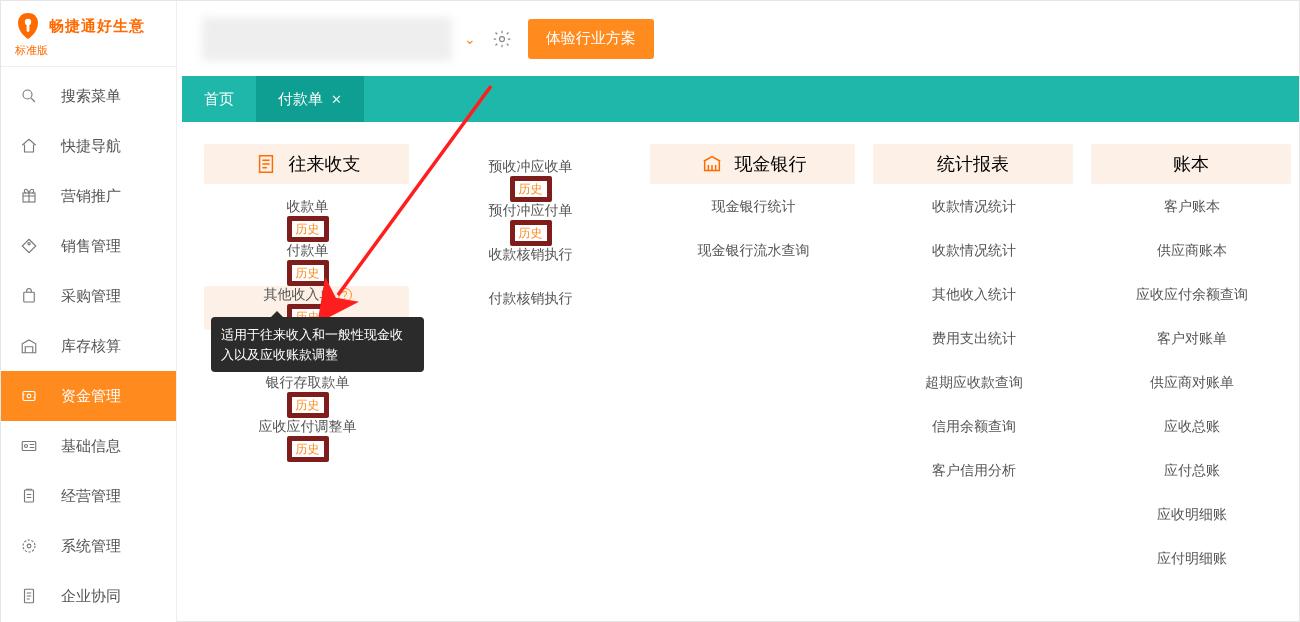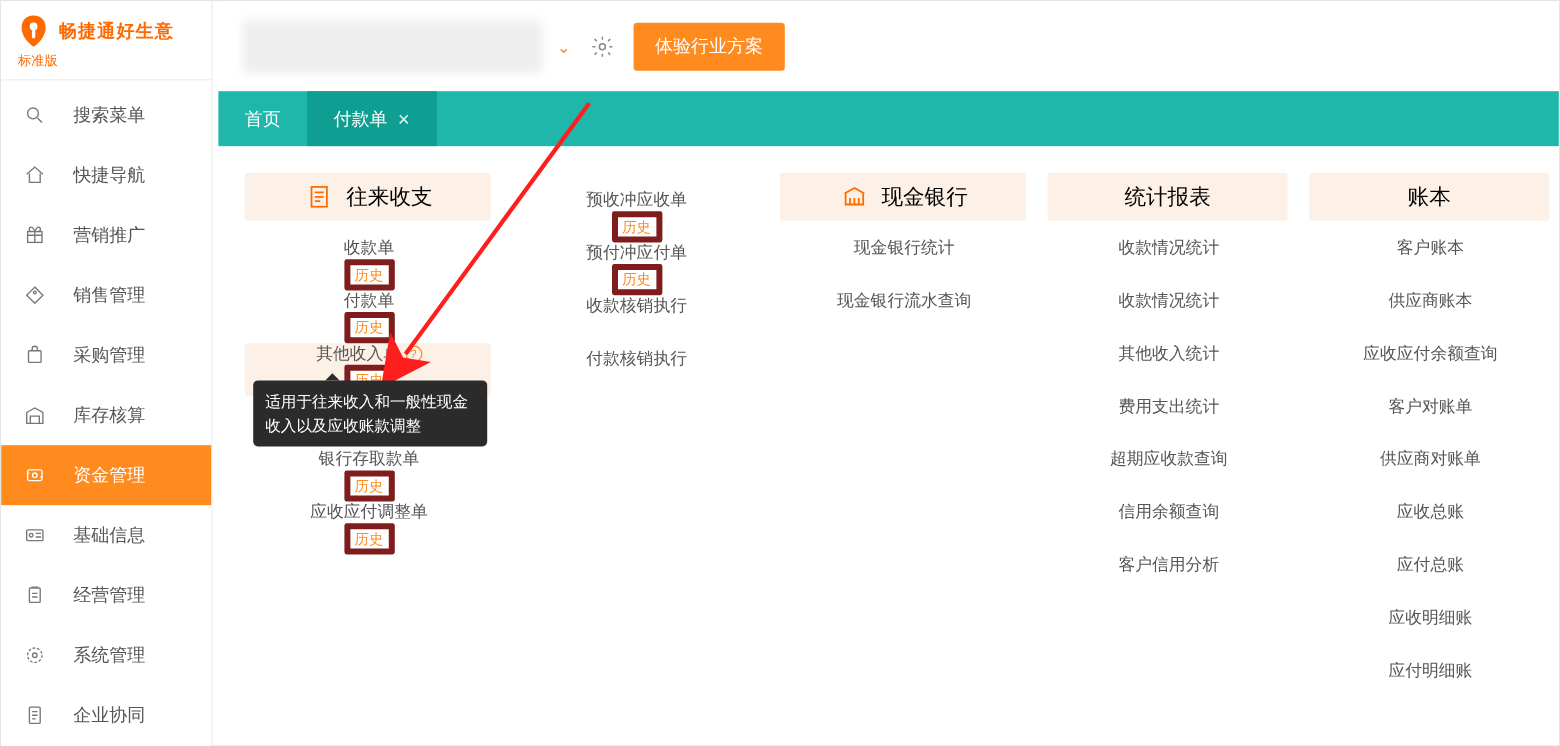--- a/index.html
+++ b/index.html
@@ -46,21 +46,21 @@
   .col-head .hico { width:26px; height:26px; display:flex;align-items:center;justify-content:center; }
 
   .menu-list { list-style:none; padding:0; margin:14px 0 0 0; }
   .menu-list li { display:flex; align-items:center; justify-content:space-between; height:44px; padding:0 8px 0 10px; font-size:14px; color:#555; cursor:pointer; border-radius:2px;flex-direction:column; }
   .menu-list li .lbl { display:flex; align-items:center; gap:4px;}
   .menu-list li.hl { background:#fdf1e7; }
   .hist-tag { border:5px solid #7f1d1d; color:#ff8a1e; font-size:12px; padding:1px 4px; border-radius:2px; background:#fff; line-height:1.2; }
   .qmark { display:inline-flex; width:14px; height:14px; border:1px solid #ff8a1e; color:#ff8a1e; border-radius:50%; font-size:10px; align-items:center; justify-content:center; }
 
   
-  .tooltip { position:absolute; left:210px; top:316px; width:195px; background:#2b2b2b; color:#fff; font-size:13px; line-height:1.5; padding:8px 10px; border-radius:4px; z-index:30; }
+  .tooltip { position:absolute; left:210px; top:316px; width:213px; background:#2b2b2b; color:#fff; font-size:13px; line-height:1.5; padding:8px 10px; border-radius:4px; z-index:30; }
   .tooltip::after { content:""; position:absolute; top:-6px; left:60px; width:0;height:0; border-left:6px solid transparent; border-right:6px solid transparent; border-bottom:6px solid #2b2b2b; }
 
   
   .arrow-svg { position:absolute; left:0; top:0; width:1300px; height:622px; pointer-events:none; z-index:25; }
 
   
   .content::-webkit-scrollbar{width:10px;} 
 
   
   .ico svg path, .ico svg rect, .ico svg circle, .ico svg polyline { stroke:#777; stroke-width:1.5; fill:none; }

